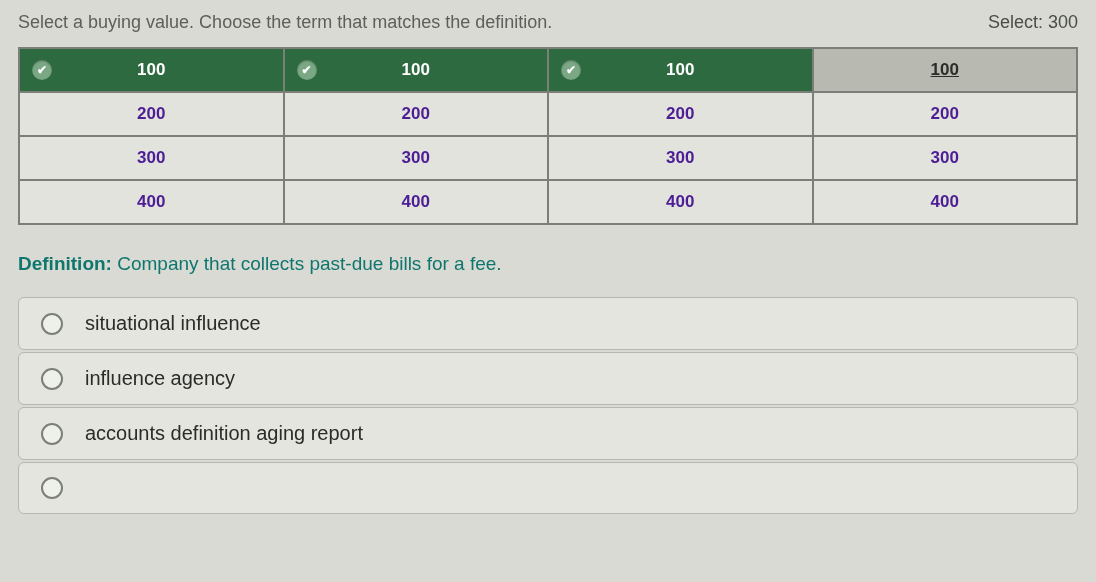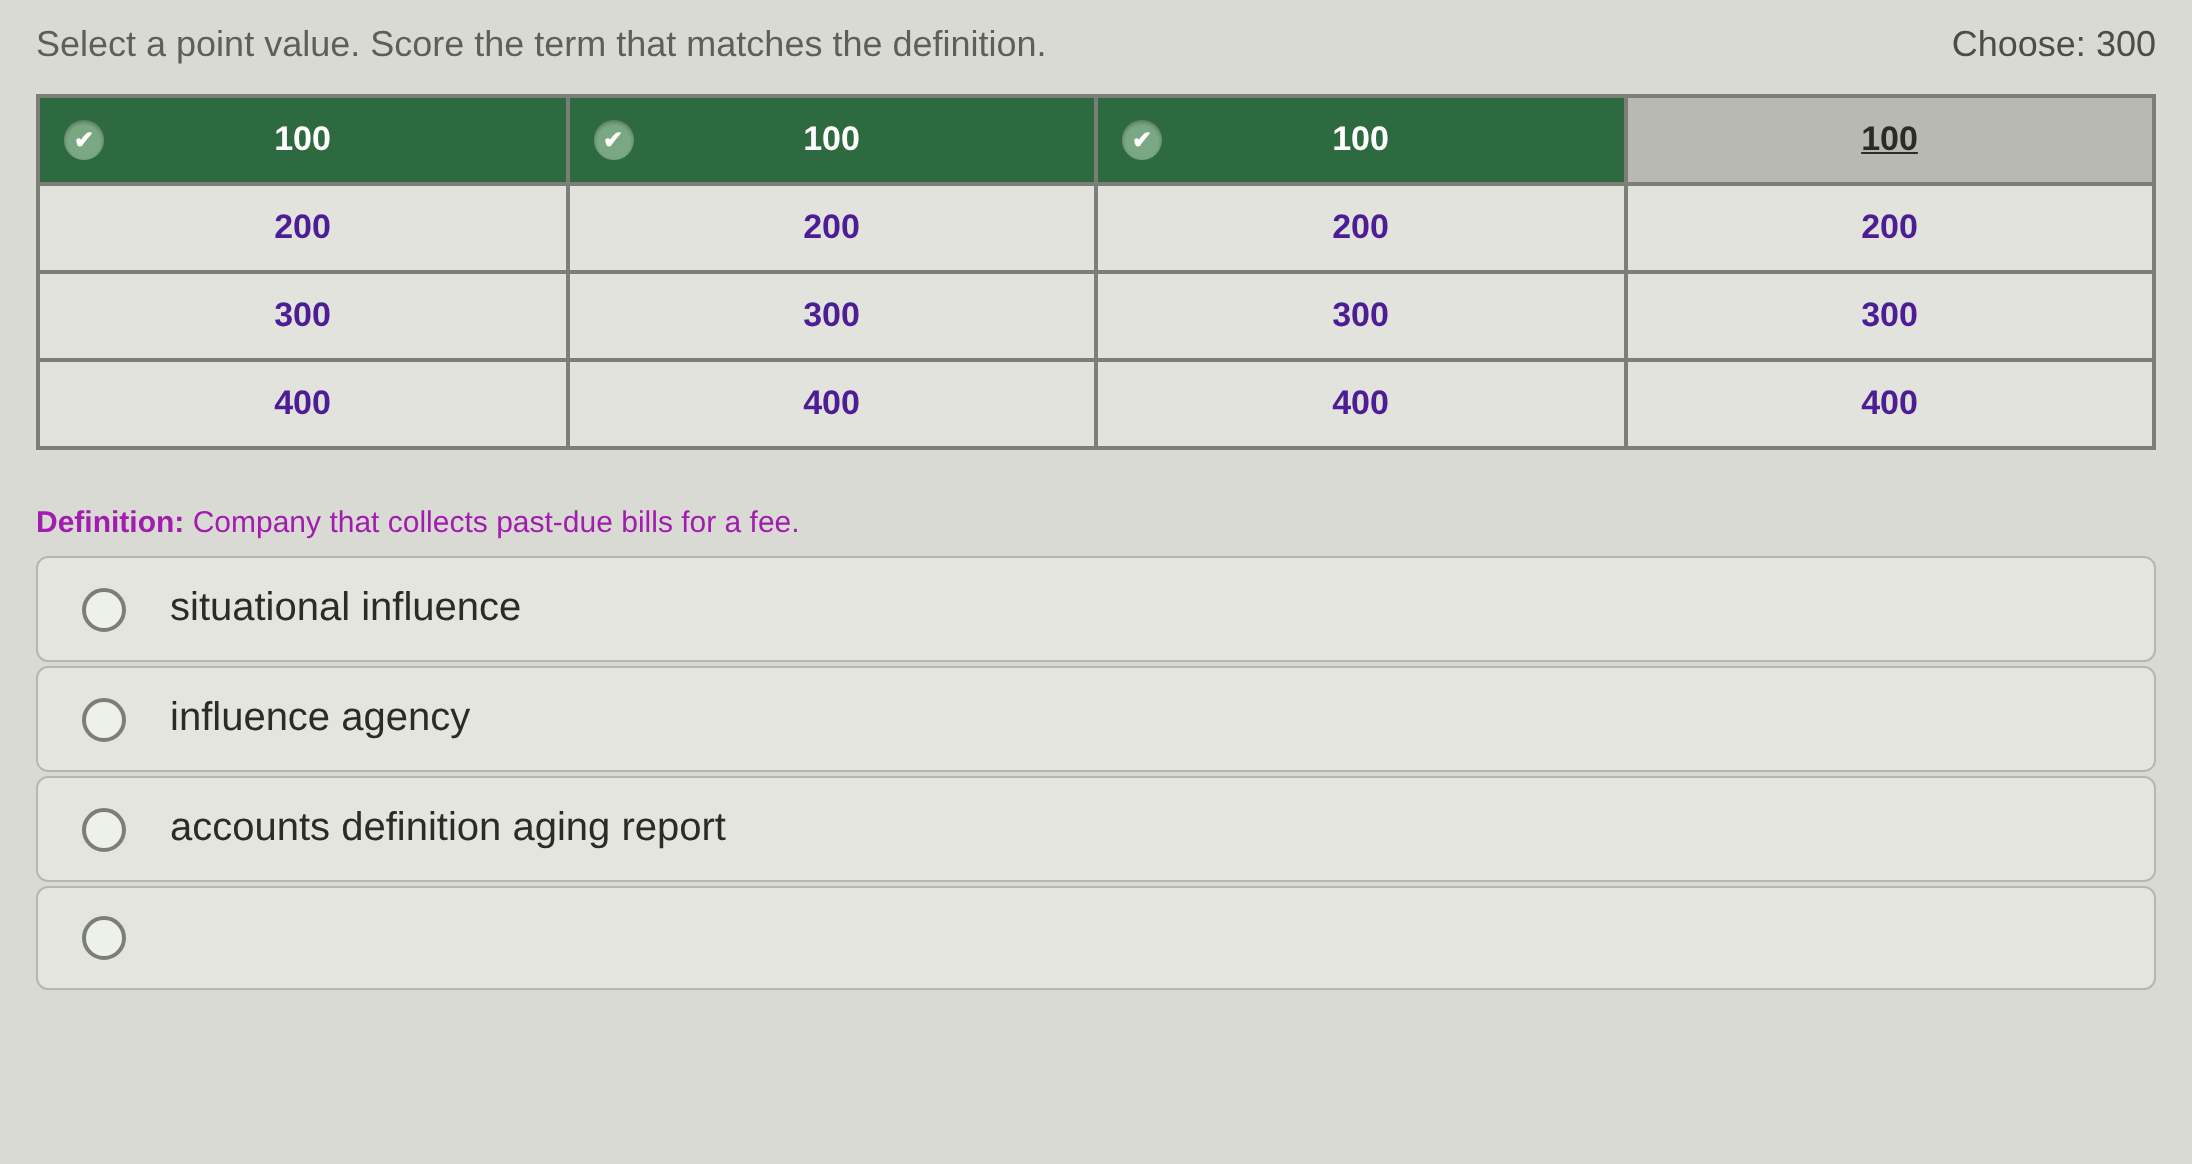--- a/index.html
+++ b/index.html
@@ -61,23 +61,23 @@
       background: #7aa885;
       display: flex;
       align-items: center;
       justify-content: center;
       font-size: 12px;
       color: #ffffff;
       box-shadow: inset 0 1px 2px rgba(0,0,0,0.3);
     }
 
     .definition {
-      font-size: 15px;
-      color: #a21caf;
-      margin-bottom: 8px;
+      font-size: 19px;
+      color: #0f766e;
+      margin-bottom: 22px;
     }
     .definition .label { font-weight: bold; }
 
     .options { display: flex; flex-direction: column; gap: 2px; }
     .option {
       background: #e4e5df;
       border: 1px solid #b5b7b0;
       border-radius: 6px;
       padding: 14px 22px;
       display: flex;
@@ -96,23 +96,23 @@
     .option-text {
       font-size: 20px;
       font-weight: normal;
       color: #2a2c28;
     }
   </style>
 </head>
 <body>
 
 <div class="header">
-  <div class="instruction">Select a point value. Score the term that matches the definition.</div>
+  <div class="instruction">Select a buying value. Choose the term that matches the definition.</div>
   <div class="score">
-    <span>Choose:</span>
+    <span>Select:</span>
     <span class="score-value">300</span>
   </div>
 </div>
 
 <div class="grid">
 
   <div class="cell completed">
     <span class="check-badge">✔</span>
     <span>100</span>
   </div>

